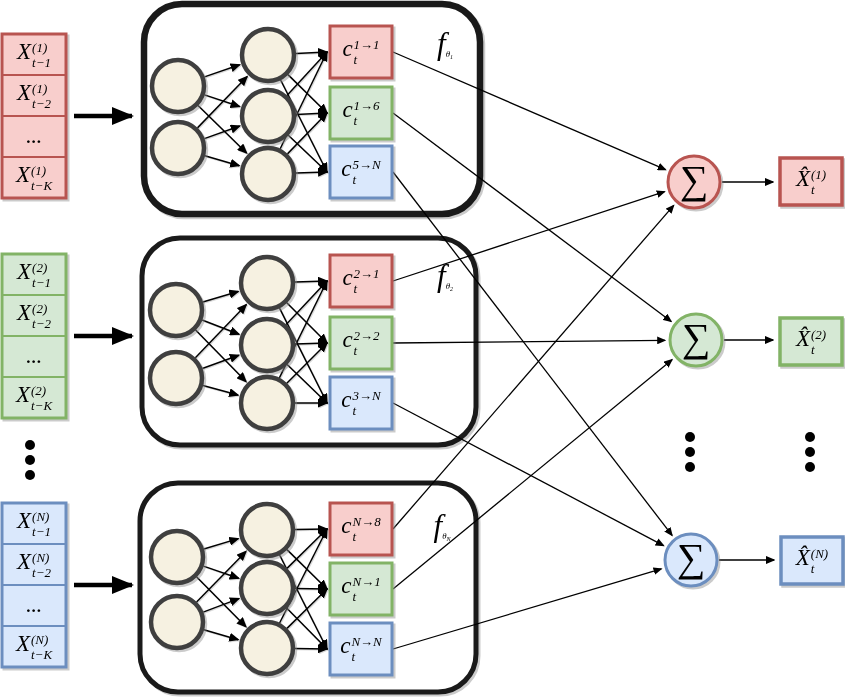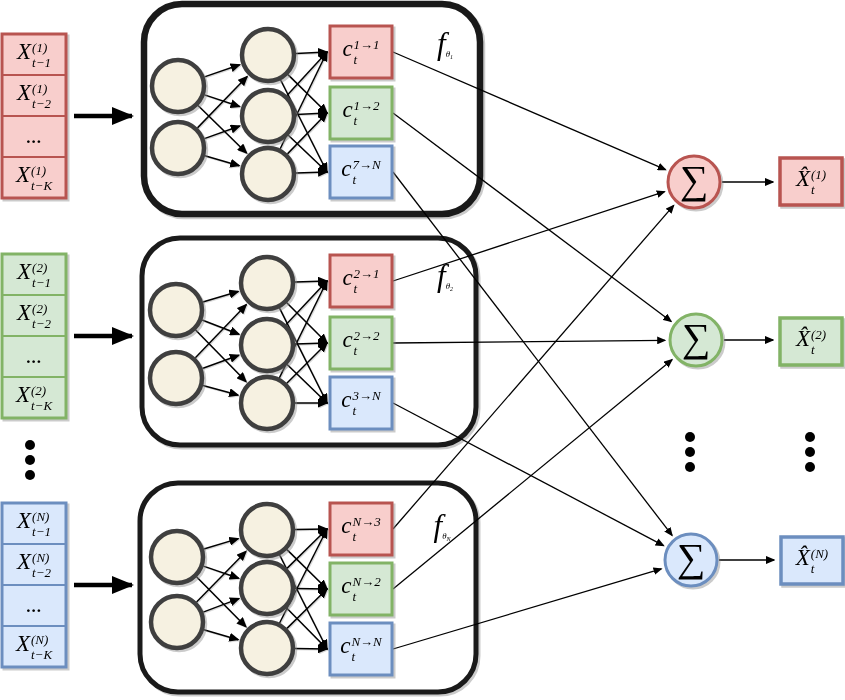--- a/index.html
+++ b/index.html
@@ -196,45 +196,45 @@
           <span class="msub">t−K</span>
         </span></div>
       <div class="mlabel f-label" style="left: 445px; top: 44px;"><span class="mbase">f</span><span class="subonly">θ<span class="subsub">1</span></span></div>
       <div class="mlabel f-label" style="left: 445px; top: 276px;"><span class="mbase">f</span><span class="subonly">θ<span class="subsub">2</span></span></div>
       <div class="mlabel f-label" style="left: 442px; top: 526px;"><span class="mbase">f</span><span class="subonly">θ<span class="subsub">N</span></span></div>
       <div class="mlabel context-label" style="left: 361px; top: 52px;"><span class="mbase">c</span><span class="scripts">
           <span class="msup">1→1</span>
           <span class="msub">t</span>
         </span></div>
       <div class="mlabel context-label" style="left: 361px; top: 113px;"><span class="mbase">c</span><span class="scripts">
-          <span class="msup">1→2</span>
+          <span class="msup">1→6</span>
           <span class="msub">t</span>
         </span></div>
       <div class="mlabel context-label" style="left: 361px; top: 172px;"><span class="mbase">c</span><span class="scripts">
-          <span class="msup">7→N</span>
+          <span class="msup">5→N</span>
           <span class="msub">t</span>
         </span></div>
       <div class="mlabel context-label" style="left: 361px; top: 281px;"><span class="mbase">c</span><span class="scripts">
           <span class="msup">2→1</span>
           <span class="msub">t</span>
         </span></div>
       <div class="mlabel context-label" style="left: 361px; top: 343px;"><span class="mbase">c</span><span class="scripts">
           <span class="msup">2→2</span>
           <span class="msub">t</span>
         </span></div>
       <div class="mlabel context-label" style="left: 361px; top: 403px;"><span class="mbase">c</span><span class="scripts">
           <span class="msup">3→N</span>
           <span class="msub">t</span>
         </span></div>
       <div class="mlabel context-label" style="left: 361px; top: 529px;"><span class="mbase">c</span><span class="scripts">
-          <span class="msup">N→3</span>
+          <span class="msup">N→8</span>
           <span class="msub">t</span>
         </span></div>
       <div class="mlabel context-label" style="left: 361px; top: 589px;"><span class="mbase">c</span><span class="scripts">
-          <span class="msup">N→2</span>
+          <span class="msup">N→1</span>
           <span class="msub">t</span>
         </span></div>
       <div class="mlabel context-label" style="left: 361px; top: 649px;"><span class="mbase">c</span><span class="scripts">
           <span class="msup">N→N</span>
           <span class="msub">t</span>
         </span></div>
       <div class="mlabel sum-label" style="left: 694px; top: 182px;">∑</div>
       <div class="mlabel prediction-label" style="left: 811px; top: 181.5px;"><span class="mbase">X̂</span><span class="scripts">
           <span class="msup">(1)</span>
           <span class="msub">t</span>

